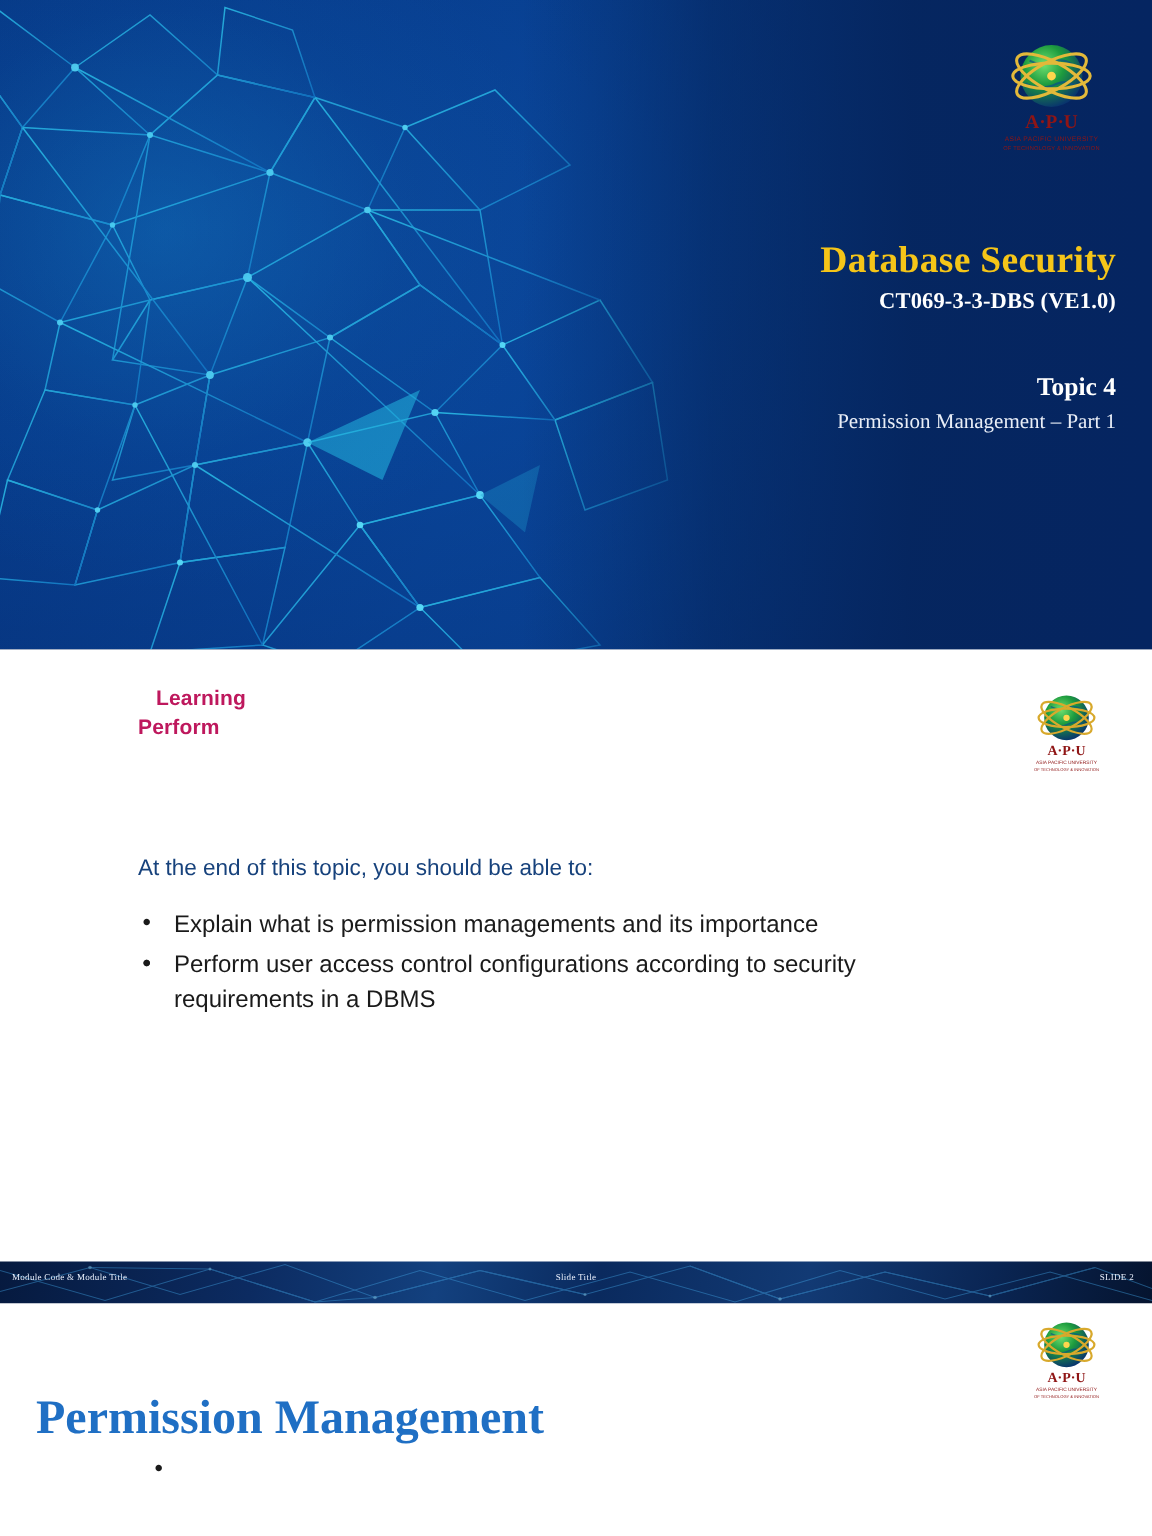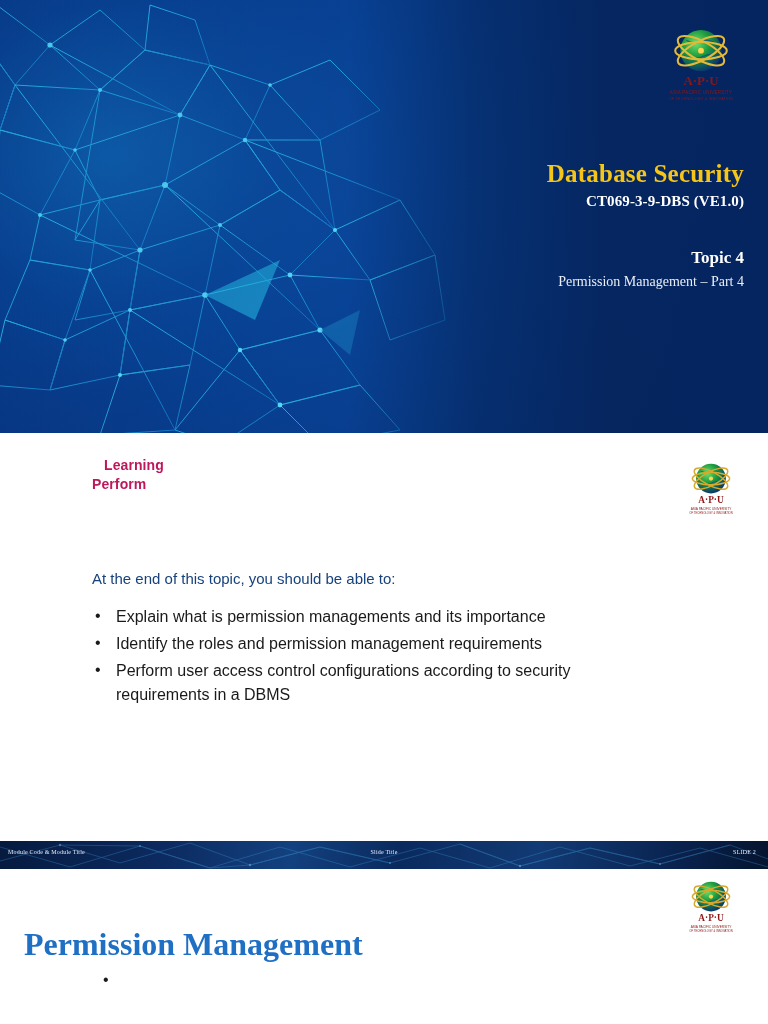--- a/index.html
+++ b/index.html
@@ -166,26 +166,26 @@
         </g>
         <circle cx="50" cy="38" r="3.4" fill="#ffd64d"></circle>
         <text x="50" y="78" text-anchor="middle" font-family="Liberation Serif, serif" font-size="15" font-weight="bold" fill="#8f1515">A·P·U</text>
         <text x="50" y="88" text-anchor="middle" font-family="Liberation Sans, sans-serif" font-size="5.2" fill="#8f1515" letter-spacing=".3">ASIA PACIFIC UNIVERSITY</text>
         <text x="50" y="95" text-anchor="middle" font-family="Liberation Sans, sans-serif" font-size="4.4" fill="#8f1515" letter-spacing=".2">OF TECHNOLOGY &amp; INNOVATION</text>
       </svg>
     </div>
 
     <div class="hero-title-block">
       <p class="course-title">Database Security</p>
-      <p class="course-code">CT069-3-9-DBS (VE1.0)</p>
+      <p class="course-code">CT069-3-3-DBS (VE1.0)</p>
     </div>
 
     <div class="topic-block">
       <p class="topic-no">Topic 4</p>
-      <p class="topic-sub">Permission Management – Part 4</p>
+      <p class="topic-sub">Permission Management – Part 1</p>
     </div>
   </section>
 
   <section class="slide2">
 
     <div class="logo-s2">
       <svg class="apulogo" viewBox="0 0 100 100">
         <defs>
           <radialGradient id="globeB" cx="38%" cy="32%" r="72%">
             <stop offset="0%" stop-color="#6fe06f"></stop>
@@ -215,21 +215,20 @@
 
     <p class="lo-intro">At the end of this topic, you should be able to:</p>
 
     <ul class="lo-list">
       <li>
         <span class="bul">•</span>
         <span>Explain what is permission managements and its importance</span>
       </li>
       <li>
         <span class="bul">•</span>
-        <span>Identify the roles and permission management requirements</span>
       </li>
       <li>
         <span class="bul">•</span>
         <span>Perform user access control configurations according to security requirements in a DBMS</span>
       </li>
     </ul>
   </section>
 
   <footer class="footer">
     <svg class="footer-net" viewBox="0 0 768 28" preserveAspectRatio="none">

